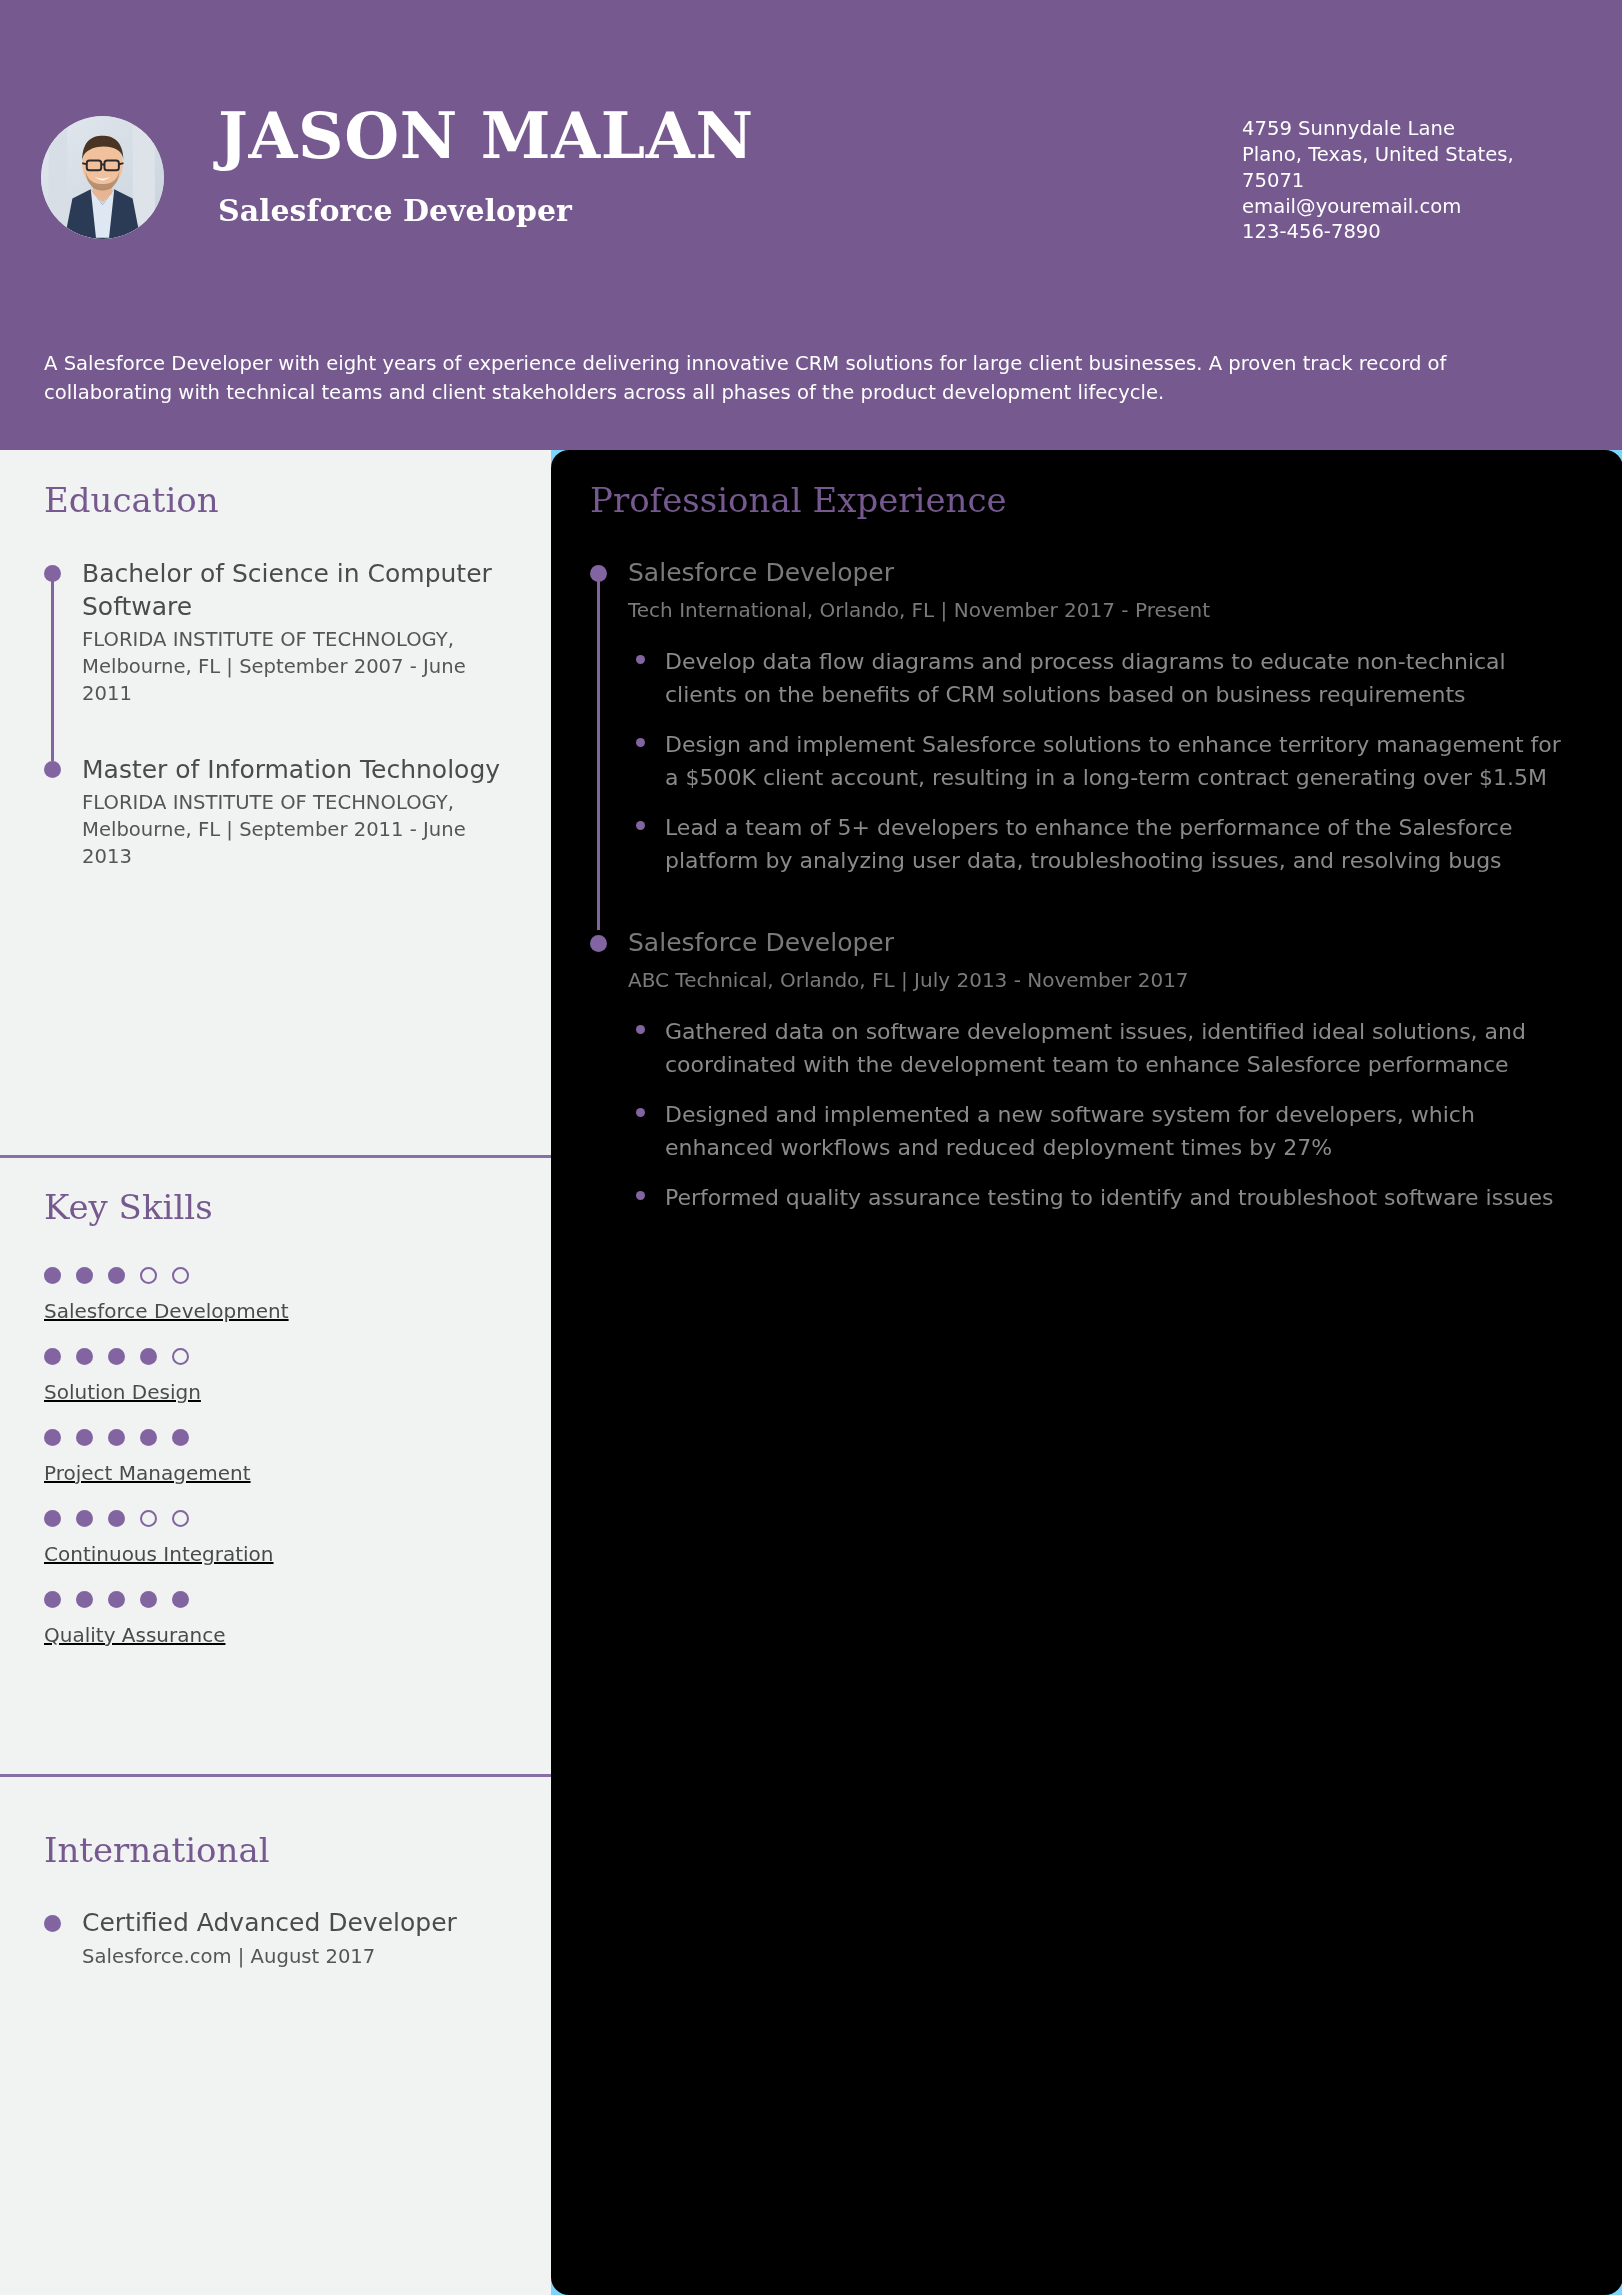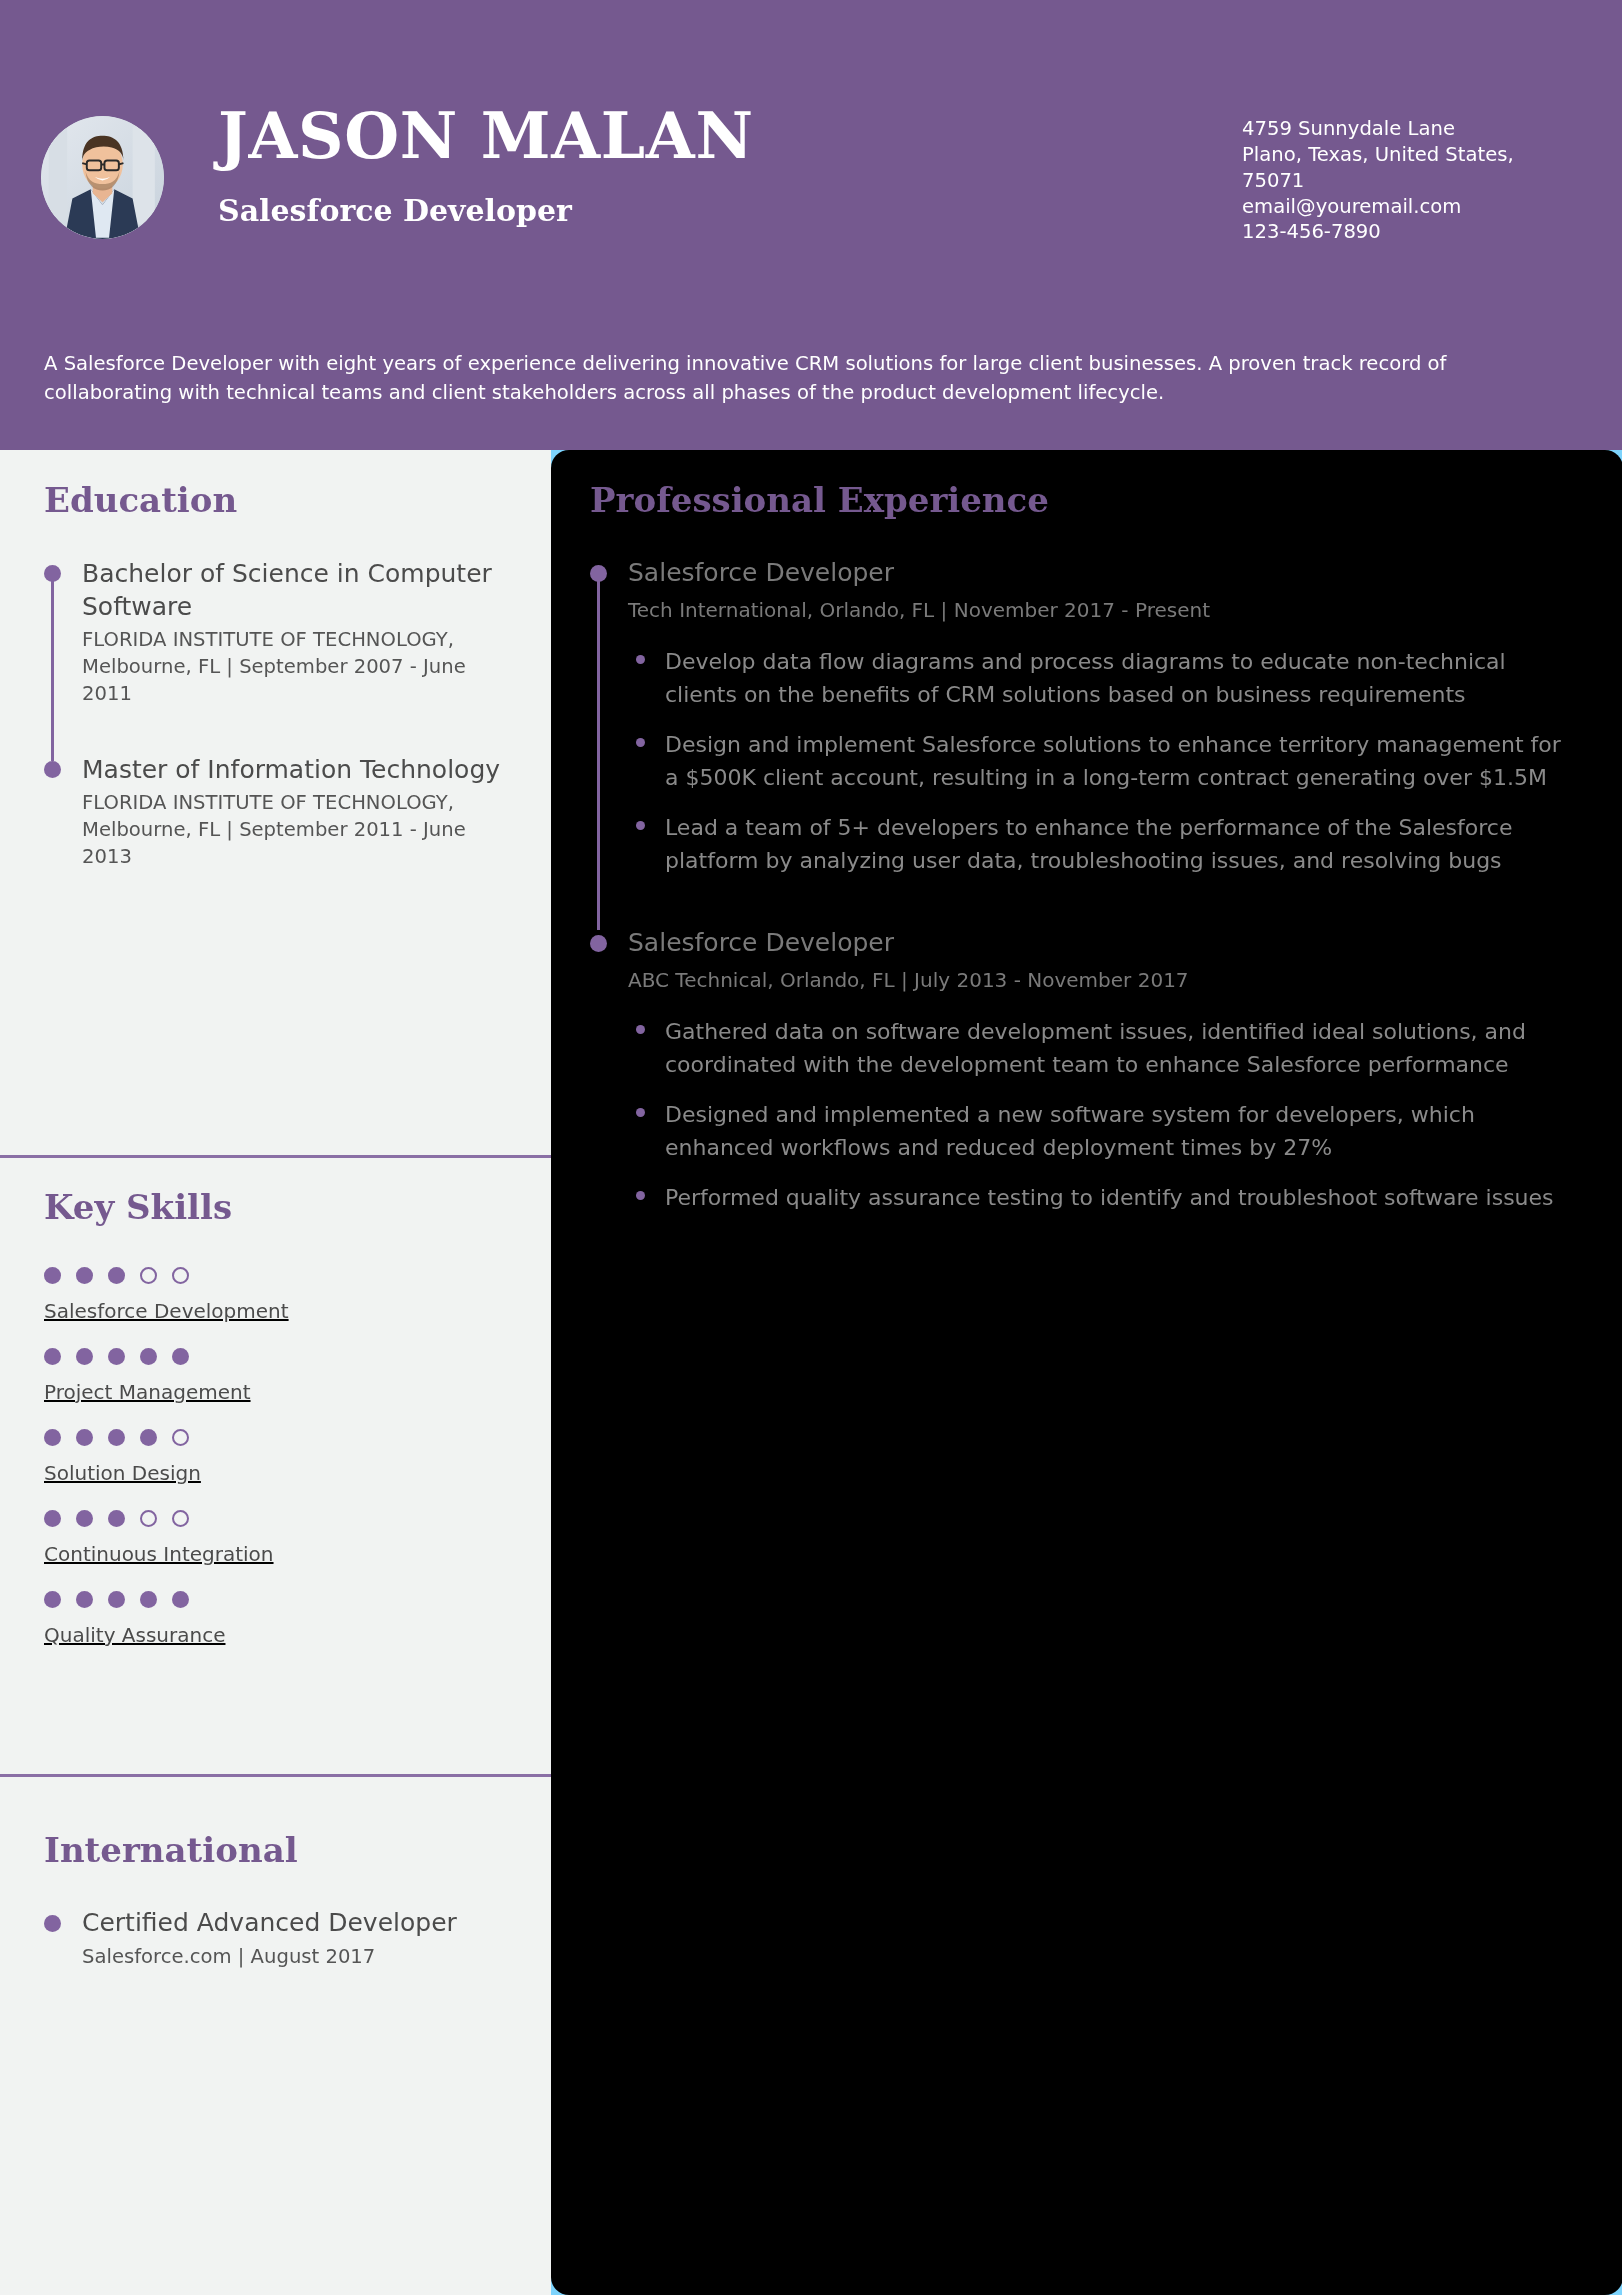--- a/index.html
+++ b/index.html
@@ -107,21 +107,21 @@
     left: 551px; top: 0;
     width: 1072px;
     height: 1845px;
     background: #000000;
     border-radius: 18px;
   }
 
   
   .sec-title {
     font-family: "DejaVu Serif", serif;
-    font-weight: 700;
+    font-weight: 400;
     font-size: 34px;
     color: #75598f;
     letter-spacing: 0px;
   }
 
   .sec-title.main-title {
     font-size: 34px;
   }
 
   
@@ -371,34 +371,34 @@
             </div>
             <div class="skill-name">Salesforce Development</div>
           </div>
 
           <div class="skill-row">
             <div class="dots">
               <span class="dot filled"></span>
               <span class="dot filled"></span>
               <span class="dot filled"></span>
               <span class="dot filled"></span>
-              <span class="dot filled"></span>
-            </div>
-            <div class="skill-name">Project Management</div>
-          </div>
-
-          <div class="skill-row">
-            <div class="dots">
-              <span class="dot filled"></span>
-              <span class="dot filled"></span>
-              <span class="dot filled"></span>
-              <span class="dot filled"></span>
               <span class="dot empty"></span>
             </div>
             <div class="skill-name">Solution Design</div>
+          </div>
+
+          <div class="skill-row">
+            <div class="dots">
+              <span class="dot filled"></span>
+              <span class="dot filled"></span>
+              <span class="dot filled"></span>
+              <span class="dot filled"></span>
+              <span class="dot filled"></span>
+            </div>
+            <div class="skill-name">Project Management</div>
           </div>
 
           <div class="skill-row">
             <div class="dots">
               <span class="dot filled"></span>
               <span class="dot filled"></span>
               <span class="dot filled"></span>
               <span class="dot empty"></span>
               <span class="dot empty"></span>
             </div>

